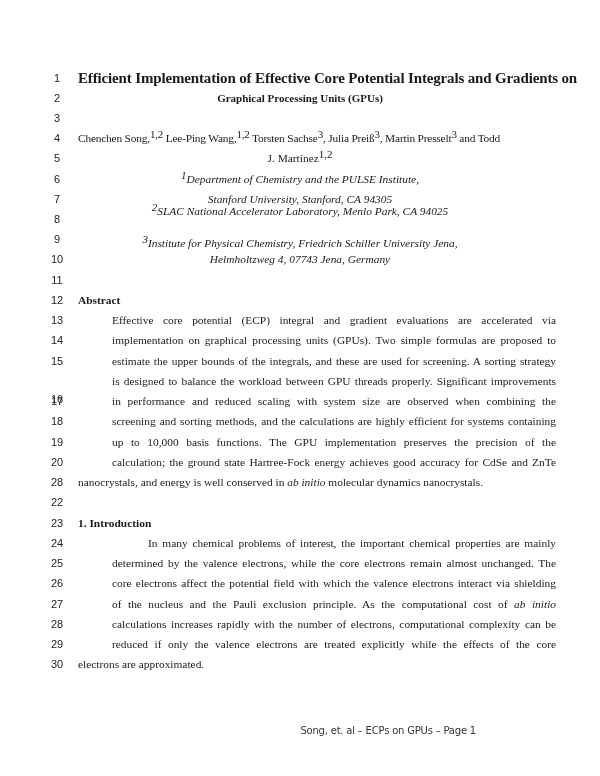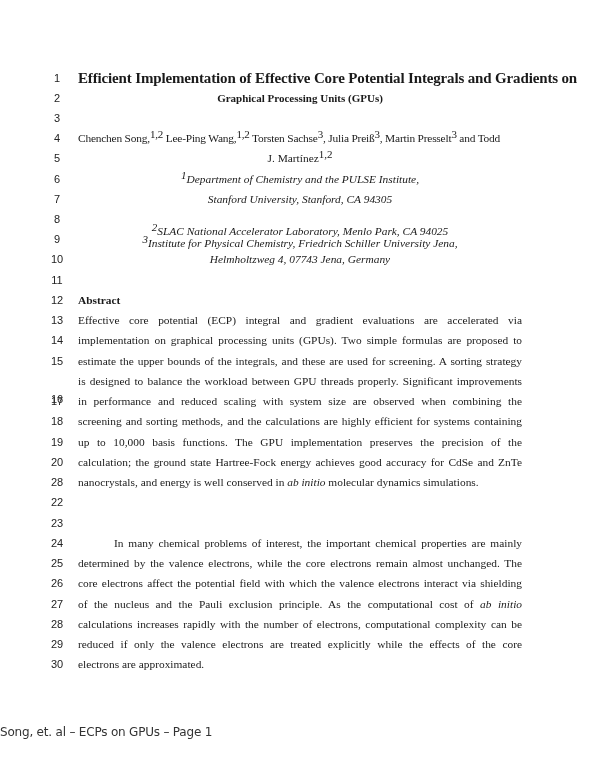--- a/index.html
+++ b/index.html
@@ -2,28 +2,28 @@
 <html><head>
 <meta charset="utf-8">
 <style>
   html, body { margin: 0; padding: 0; background: #ffffff; }
   body { width: 600px; height: 776px; position: relative; overflow: hidden;
          font-family: "Liberation Serif", serif; color: #1a1a1a; }
   .page { position: absolute; left: 0; top: 0; width: 600px; height: 776px; background: #fff; }
   .line { position: absolute; left: 0; width: 600px; height: 20px; line-height: 20px; font-size: 11.4px; }
   .ln { position: absolute; left: 44px; width: 26px; text-align: center; font-family: "Liberation Sans", sans-serif; font-size: 11px; color: #222; }
   .txt { position: absolute; left: 78px; width: 444px; white-space: nowrap; }
-  .txt.justify { text-align: justify; text-align-last: justify; white-space: normal; }
+  .txt.justify { text-align: justify; text-align-last: justify; white-space: normal; margin-left: 34px; }
   .txt.center { text-align: center; }
   .txt.indent { text-indent: 36px; }
   .bold { font-weight: bold; }
   .ital { font-style: italic; }
   sup { font-size: 11px; line-height: 0; vertical-align: 4px; }
-  .footer { position: absolute; top: 725px; left: 0; width: 476px; text-align: left;
-            font-family: "DejaVu Sans", sans-serif; font-size: 12px; color: #333; letter-spacing: -0.2px; }
+  .footer { position: absolute; top: 725px; left: 0; width: 476px; text-align: right;
+            font-family: "DejaVu Sans", sans-serif; font-size: 10px; color: #333; letter-spacing: -0.2px; }
 </style>
 </head>
 <body>
 
 <div class="page">
 
   <div>
     <div class="line" style="top:68px">
         <span class="ln">1</span>
       </div>
@@ -133,21 +133,21 @@
       <span>J. Martínez</span><sup>1,2</sup>
     </span>
   </div>
 
   <div class="line" style="top:169px">
       <span class="txt center ital"><sup>1</sup><span>Department of Chemistry and the PULSE Institute,</span></span>
     </div>
   <div class="line" style="top:189px">
       <span class="txt center ital"><span>Stanford University, Stanford, CA 94305</span></span>
     </div>
-  <div class="line" style="top:221px">
+  <div class="line" style="top:201px">
       <span class="txt center ital"><sup>2</sup><span>SLAC National Accelerator Laboratory, Menlo Park, CA 94025</span></span>
     </div>
   <div class="line" style="top:233px">
       <span class="txt center ital"><sup>3</sup><span>Institute for Physical Chemistry, Friedrich Schiller University Jena,</span></span>
     </div>
   <div class="line" style="top:249px">
       <span class="txt center ital"><span>Helmholtzweg 4, 07743 Jena, Germany</span></span>
     </div>
 
   <div class="line" style="top:290px">
@@ -171,23 +171,26 @@
   <div class="line" style="top:411px">
       <span class="txt justify">screening and sorting methods, and the calculations are highly efficient for systems containing</span>
     </div>
   <div class="line" style="top:432px">
       <span class="txt justify">up to 10,000 basis functions. The GPU implementation preserves the precision of the</span>
     </div>
   <div class="line" style="top:452px">
       <span class="txt justify">calculation; the ground state Hartree-Fock energy achieves good accuracy for CdSe and ZnTe</span>
     </div>
   <div class="line" style="top:472px">
-      <span class="txt"><span>nanocrystals, and energy is well conserved in </span><span class="ital">ab initio</span><span> molecular dynamics simulations.</span></span>
-    </div>
-
+      <span class="txt"><span>nanocrystals, and energy is well conserved in </span><span class="ital">ab initio</span><span> molecular dynamics nanocrystals.</span></span>
+    </div>
+
+  <div class="line" style="top:513px">
+      <span class="txt bold">1. Introduction</span>
+    </div>
   <div class="line" style="top:533px">
       <span class="txt justify indent">In many chemical problems of interest, the important chemical properties are mainly</span>
     </div>
   <div class="line" style="top:553px">
       <span class="txt justify">determined by the valence electrons, while the core electrons remain almost unchanged. The</span>
     </div>
   <div class="line" style="top:573px">
       <span class="txt justify">core electrons affect the potential field with which the valence electrons interact via shielding</span>
     </div>
   <div class="line" style="top:594px">

